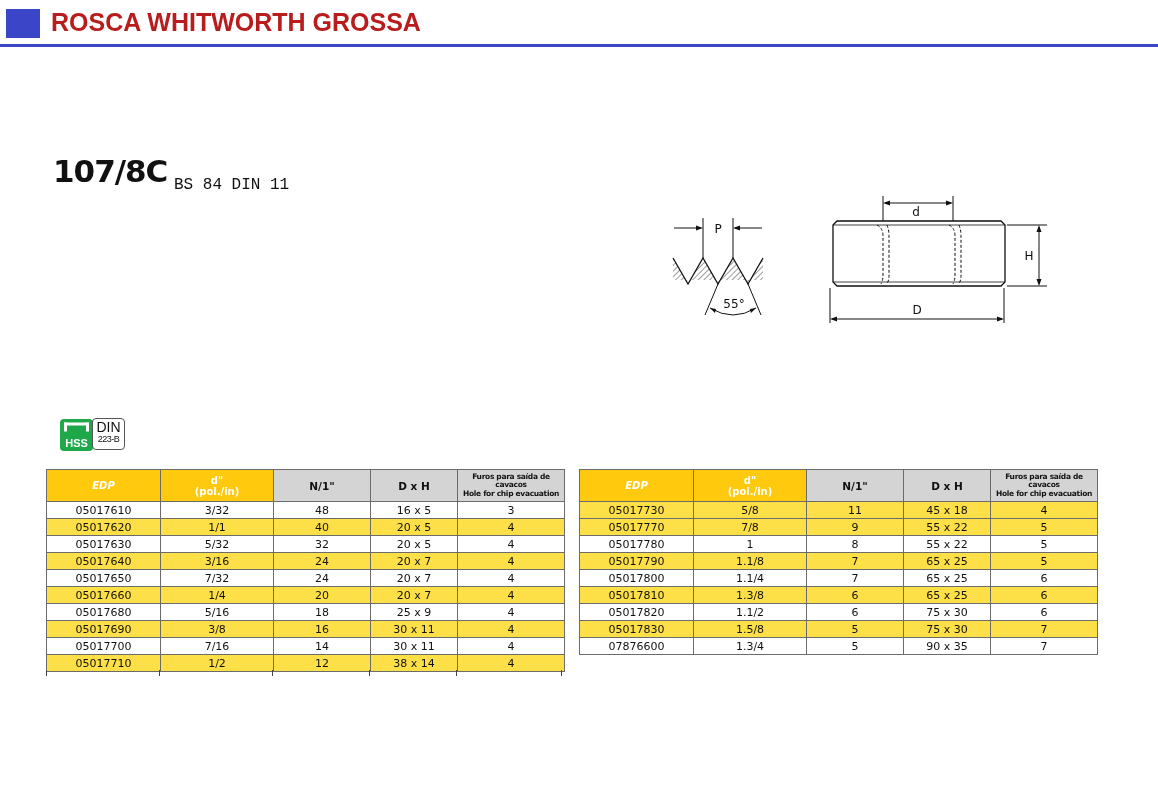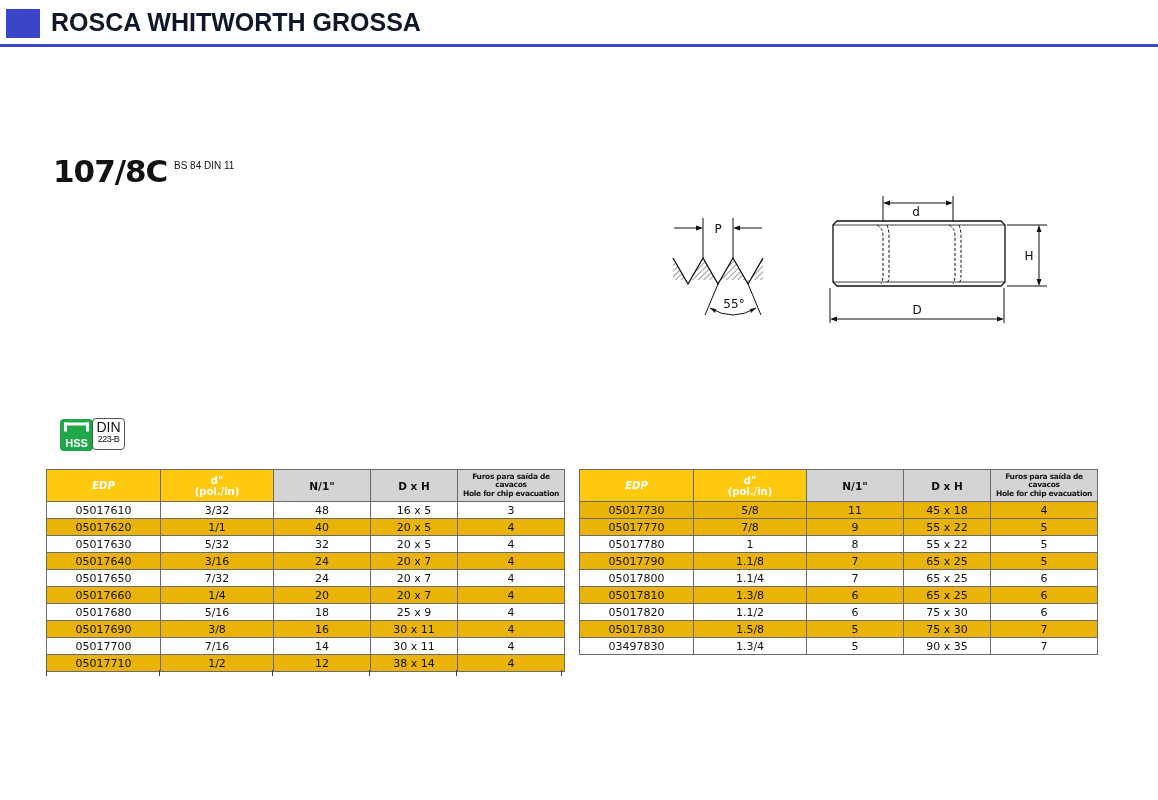--- a/index.html
+++ b/index.html
@@ -1,40 +1,40 @@
 <!DOCTYPE html>
 <html><head>
 <meta charset="utf-8">
 <style>
   html, body { margin: 0; padding: 0; background: #ffffff; }
   body { width: 1158px; height: 800px; position: relative; overflow: hidden; font-family: "Liberation Sans", sans-serif; color: #111; }
   .title-bar { position: absolute; left: 0; top: 0; width: 1158px; height: 48px; }
   .title-square { position: absolute; left: 6px; top: 9px; width: 34px; height: 29px; background: #3b45c8; }
-  .title-text { position: absolute; left: 51px; top: 8px; font-size: 25px; font-weight: bold; letter-spacing: 0px; color: #0f172a; }
+  .title-text { position: absolute; left: 51px; top: 8px; font-size: 25px; font-weight: bold; letter-spacing: 0px; color: #b91c1c; }
   .title-rule { position: absolute; left: 0; top: 44px; width: 1158px; height: 3px; background: #3b45c8; }
 
   .product-code { position: absolute; left: 53px; top: 153px; font-size: 31px; font-weight: bold; font-family: "DejaVu Sans", sans-serif; letter-spacing: -1px; }
-  .product-std { position: absolute; left: 174px; top: 160px; font-size: 10px; font-family: Liberation Sans, sans-serif; }
+  .product-std { position: absolute; left: 174px; top: 176px; font-size: 16px; font-family: Liberation Mono, monospace; }
 
   .diagram-thread { position: absolute; left: 660px; top: 210px; }
   .diagram-nut { position: absolute; left: 825px; top: 192px; }
 
   .badge-hss { position: absolute; left: 52px; top: 419px; width: 33px; height: 32px; padding-left: 8px; }
   .badge-din { position: absolute; left: 92px; top: 418px; width: 33px; height: 32px; border: 1px solid #555; border-radius: 4px; box-sizing: border-box; text-align: center; }
   .badge-din .l1 { font-size: 14px; line-height: 14px; margin-top: 1px; font-family: "Liberation Sans", sans-serif; }
   .badge-din .l2 { font-size: 9px; line-height: 10px; letter-spacing: -0.5px; }
 
   table.spec { position: absolute; border-collapse: collapse; font-family: "DejaVu Sans", sans-serif; font-size: 11px; }
   table.spec th, table.spec td { border: 1px solid #6b6b6b; text-align: center; padding: 0; }
   table.spec th { height: 31px; font-weight: bold; }
   table.spec th.y { background: #ffc90e; color: #fff; font-size: 10px; line-height: 11px; }
   table.spec th.g { background: #d4d4d4; color: #111; font-size: 10.5px; }
   table.spec th.furos { font-size: 7.5px; line-height: 8.5px; letter-spacing: -0.3px; }
   table.spec td { height: 16px; line-height: 15px; }
-  table.spec tr.alt td { background: #eab308; }
+  table.spec tr.alt td { background: #fde047; }
   table.spec .c1 { width: 113px; font-style: italic; }
   table.spec .c2 { width: 112px; }
   table.spec .c3 { width: 96px; }
   table.spec .c4 { width: 86px; }
   table.spec .c5 { width: 106px; }
   #tbl-left { left: 46px; top: 469px; border-bottom: 1px solid #6b6b6b; }
   #tbl-right { left: 579px; top: 469px; }
   .left-tail { position: absolute; left: 46px; top: 670px; width: 516px; height: 6px; }
   .left-tail span { position: absolute; top: 0; width: 1px; height: 6px; background: #444; }
 </style>
@@ -281,20 +281,20 @@
         <td>6</td>
       </tr>
     <tr class="alt">
         <td>05017830</td>
         <td>1.5/8</td>
         <td>5</td>
         <td>75 x 30</td>
         <td>7</td>
       </tr>
     <tr>
-        <td>03497830</td>
+        <td>07876600</td>
         <td>1.3/4</td>
         <td>5</td>
         <td>90 x 35</td>
         <td>7</td>
       </tr>
   </tbody>
 </table>
 
 </body></html>

